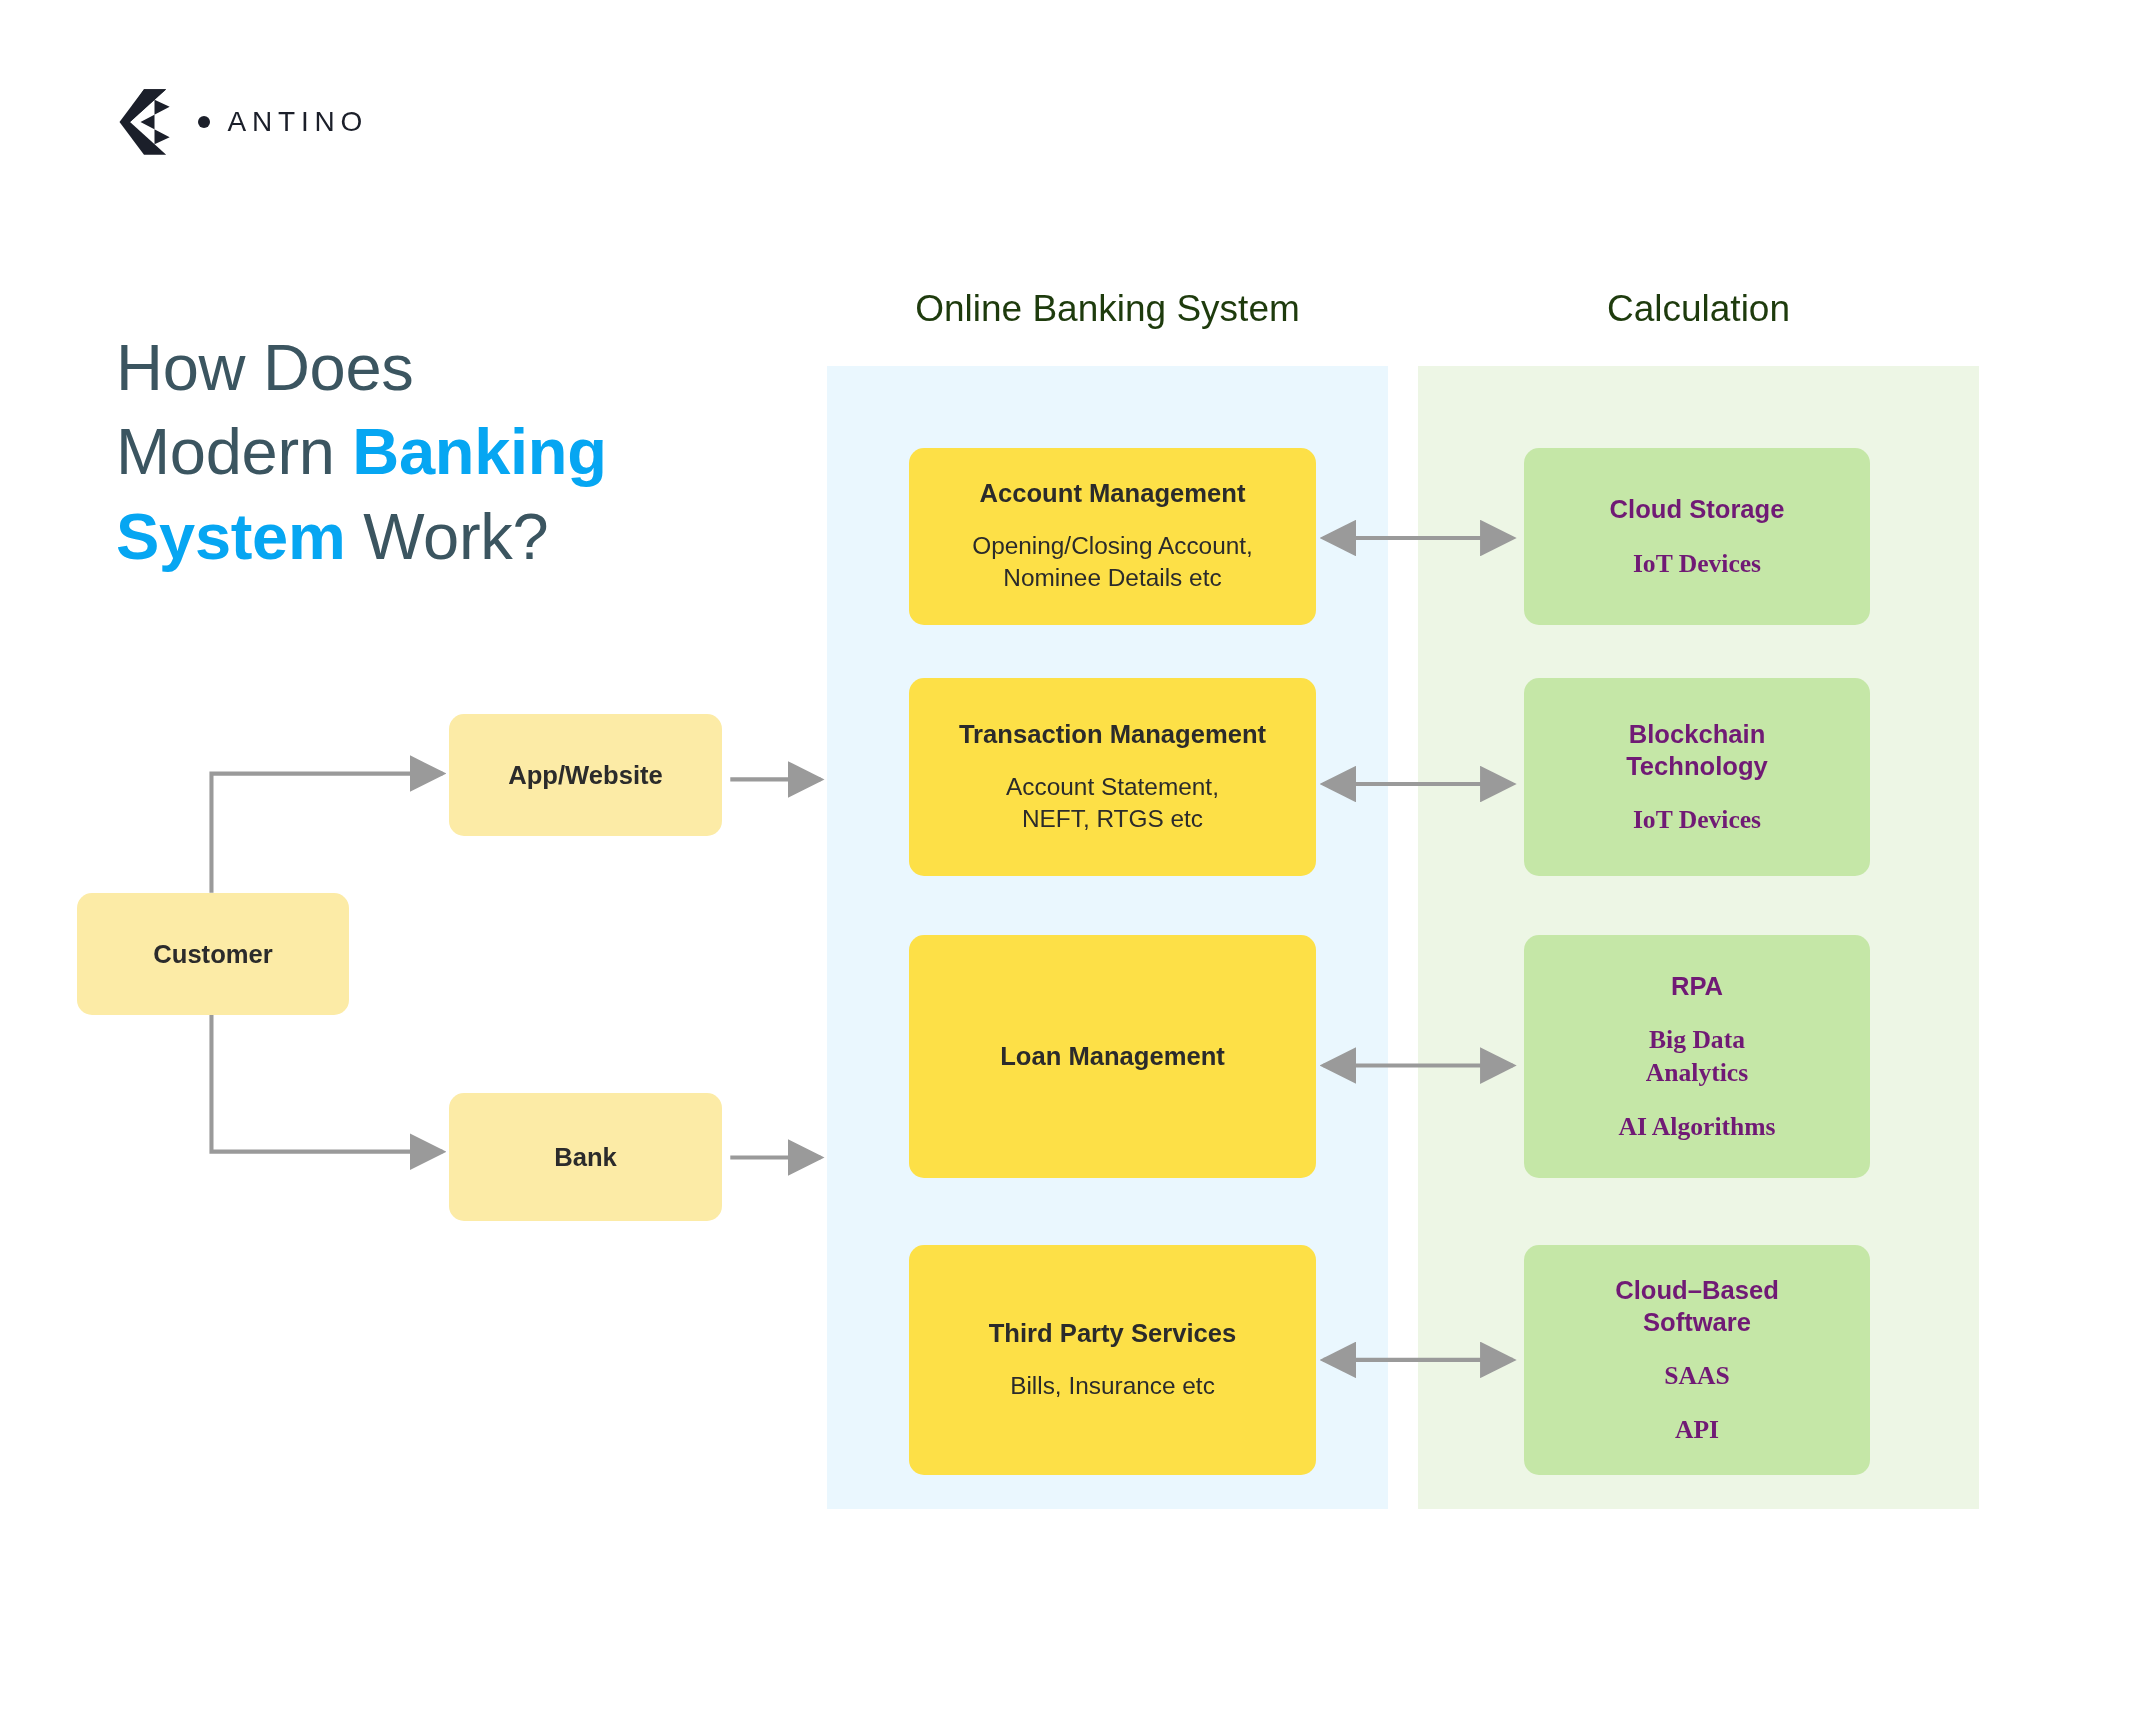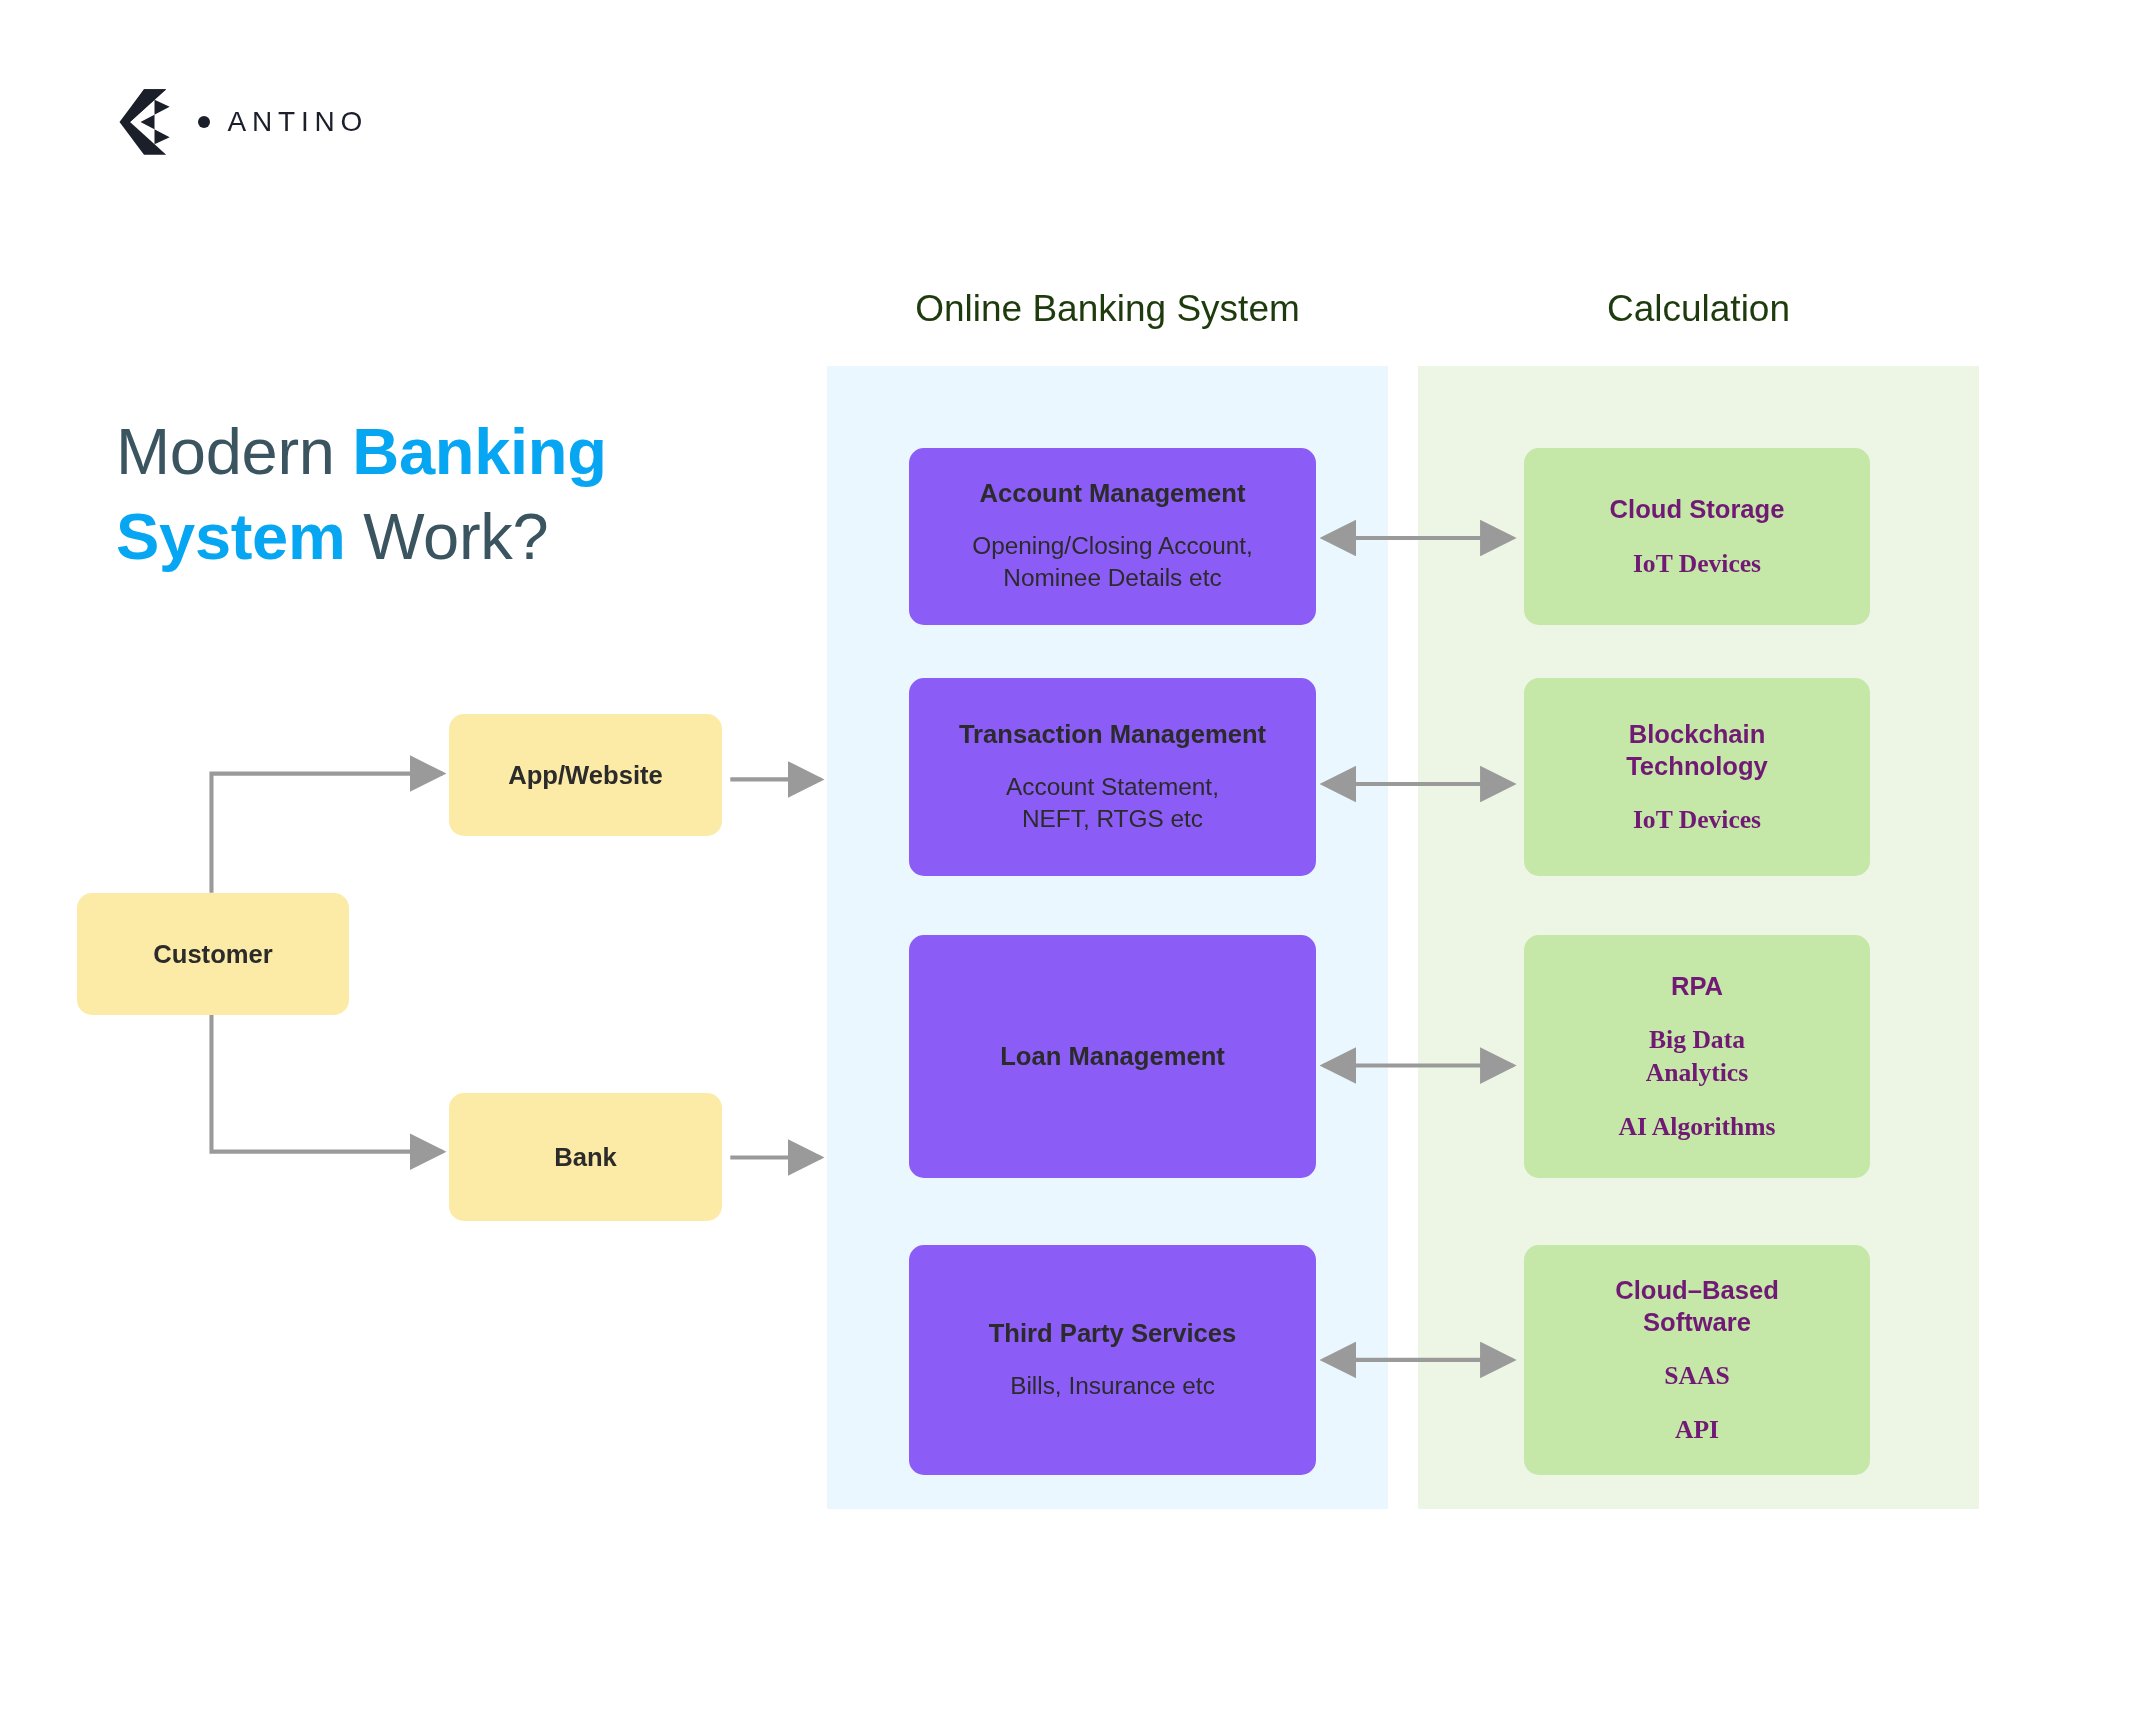--- a/index.html
+++ b/index.html
@@ -101,21 +101,21 @@
     flex-direction: column;
     align-items: center;
     justify-content: center;
     text-align: center;
     box-sizing: border-box;
     padding: 11.6px 20px;
   }
   .card-blue {
     left: 909px;
     width: 407px;
-    background: #8b5cf6;
+    background: #fde047;
   }
   .card-green {
     left: 1524px;
     width: 346px;
     background: #C5E7A7;
   }
   .card-title {
     font-size: 25.6px;
     font-weight: 700;
     color: #2B2B2B;
@@ -169,21 +169,21 @@
     <polygon points="48,4 86,4 24,60 6,60" fill="#1B1F2A"></polygon>
     <polygon points="48,116 86,116 24,60 6,60" fill="#1B1F2A"></polygon>
     <polygon points="66,22 92,34 42,60 66,60" fill="#1B1F2A"></polygon>
     <polygon points="66,98 92,86 42,60 66,60" fill="#1B1F2A"></polygon>
   </svg>
   <span class="logo-dot"></span>
   <span class="logo-word">ANTINO</span>
 </div>
 
 <h1 class="headline">
-  <br>
+  <span>How Does</span><br>
   <span>Modern </span><span class="accent">Banking</span><br>
   <span class="accent">System</span><span> Work?</span>
 </h1>
 
 <div class="panel panel-blue"></div>
 <div class="panel panel-green"></div>
 
 <div class="panel-title blue">Online Banking System</div>
 <div class="panel-title green">Calculation</div>
 

